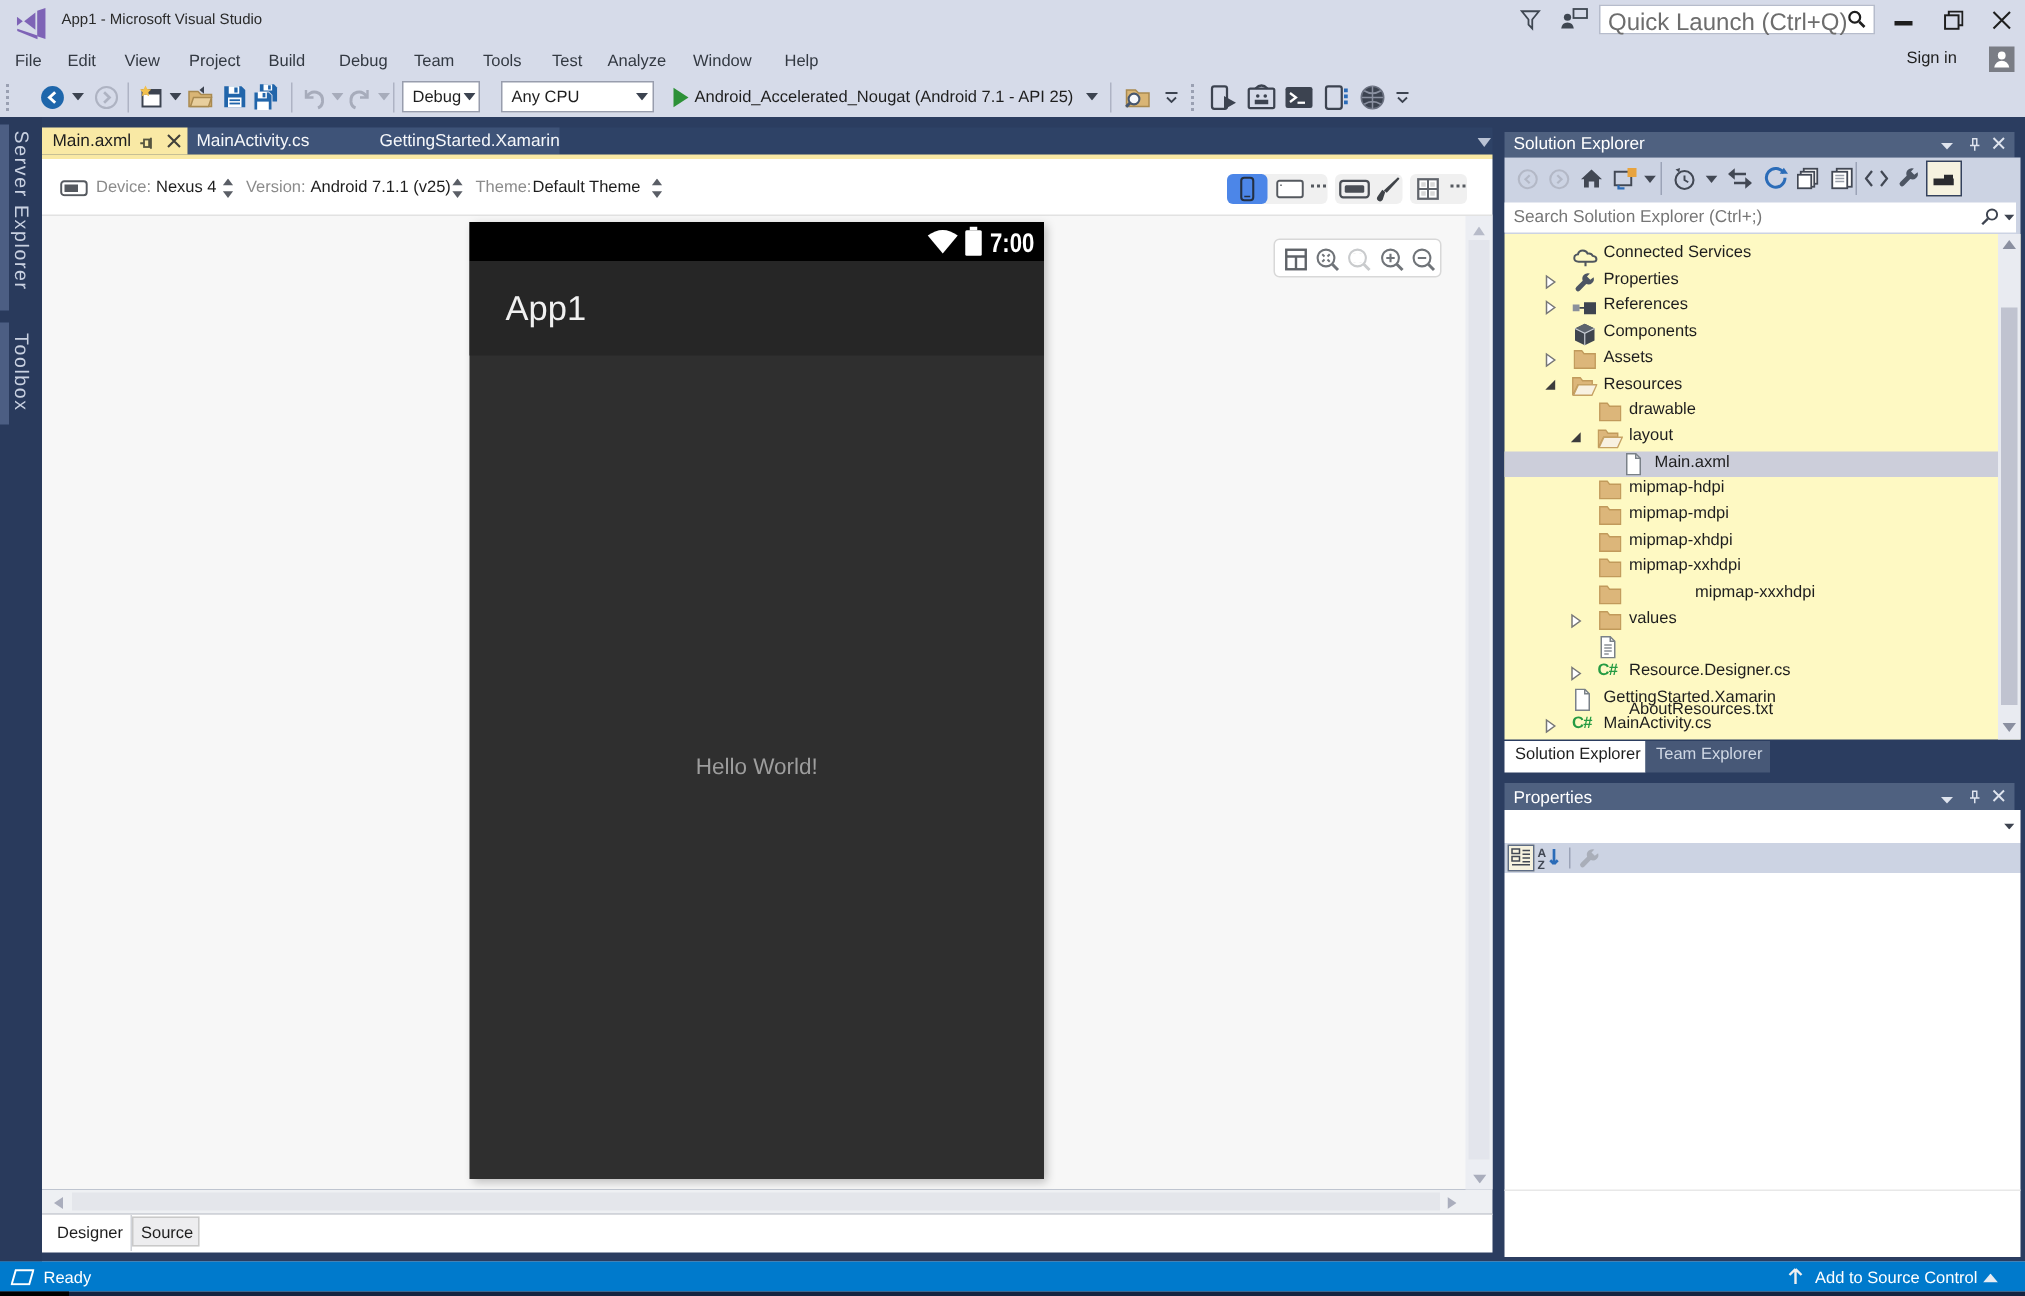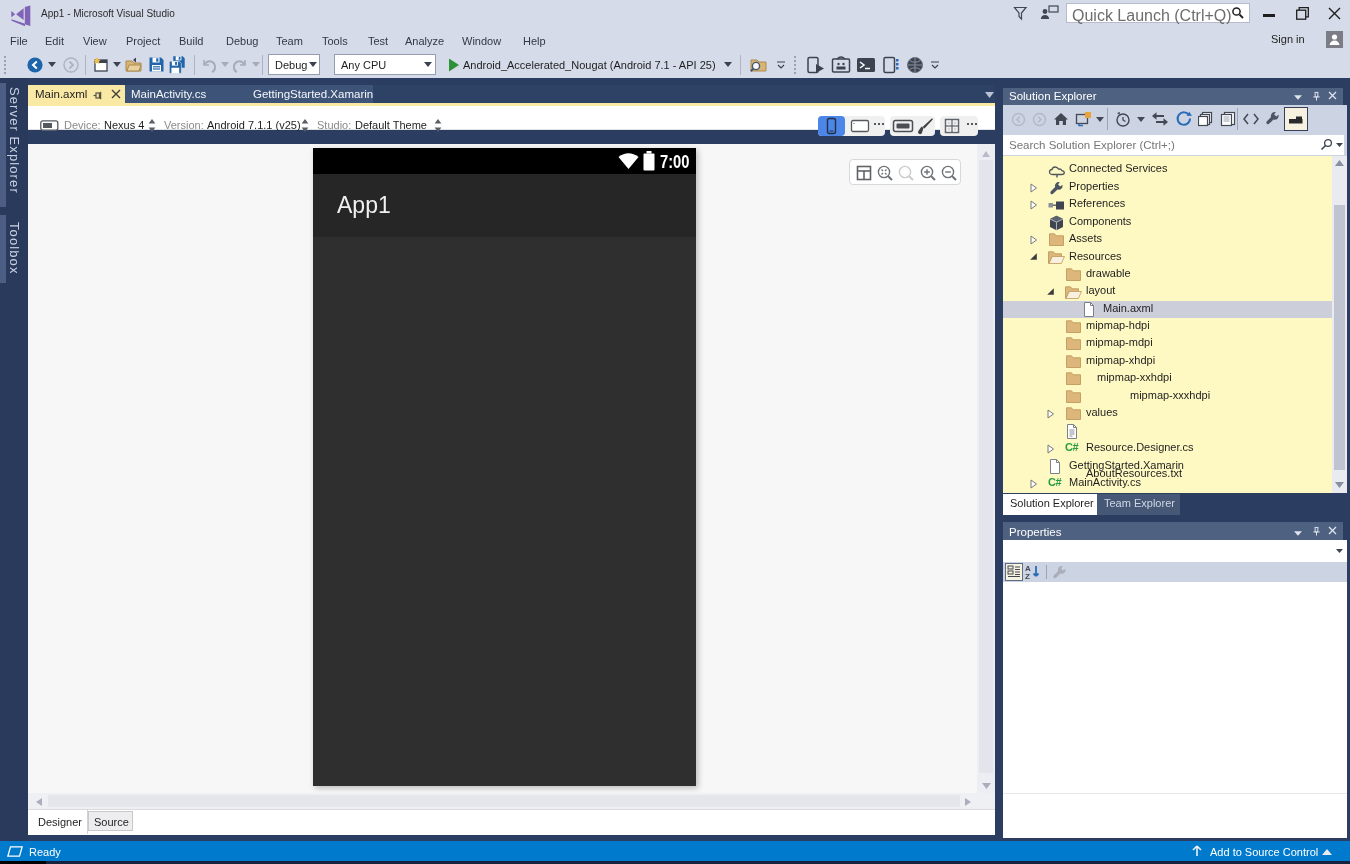--- a/index.html
+++ b/index.html
@@ -258,38 +258,38 @@
     <path d="M1 1 L9 9 M9 1 L1 9" stroke="#40403a" stroke-width="1.4"></path>
   </svg>
   <div class="ab" style="left:103px;top:3px;font-size:11.5px;color:#f5f7fa;">MainActivity.cs</div>
   <div class="ab" style="left:225px;top:3px;font-size:11.5px;color:#f5f7fa;">GettingStarted.Xamarin</div>
   <svg class="ab" style="left:957px;top:7px;" width="9" height="6" viewBox="0 0 9 6">
         <polygon points="0,0 9,0 4.5,6" fill="#b9c2d4"></polygon>
       </svg>
 
   <div class="ab" style="left:0;top:18px;width:967px;height:3px;background:#f9e9a5;"></div>
 
-  <div class="ab" style="left:0;top:21px;width:967px;height:24px;background:#ffffff;border-bottom:1px solid #e2e2e2;box-sizing:border-box;">
+  <div class="ab" style="left:0;top:21px;width:967px;height:38px;background:#ffffff;border-bottom:1px solid #e2e2e2;box-sizing:border-box;">
     <svg class="ab" style="left:12px;top:14px;" width="19" height="11" viewBox="0 0 19 11">
       <rect x="0.8" y="0.8" width="17" height="9.4" rx="2" fill="#fff" stroke="#55595f" stroke-width="1.3"></rect>
       <rect x="3" y="3" width="9" height="5" fill="#55595f"></rect>
     </svg>
     <div class="ab" style="left:36px;top:13px;color:#8b8b8b;">Device:</div>
     <div class="ab" style="left:76px;top:13px;">Nexus 4</div>
     <svg class="ab" style="left:120px;top:13px;" width="8" height="13" viewBox="0 0 8 13">
           <polygon points="4,0 7.4,4.5 0.6,4.5" fill="#5a5e66"></polygon>
           <polygon points="4,13 7.4,8.5 0.6,8.5" fill="#5a5e66"></polygon>
         </svg>
     <div class="ab" style="left:136px;top:13px;color:#8b8b8b;">Version:</div>
     <div class="ab" style="left:179px;top:13px;">Android 7.1.1 (v25)</div>
     <svg class="ab" style="left:273px;top:13px;" width="8" height="13" viewBox="0 0 8 13">
           <polygon points="4,0 7.4,4.5 0.6,4.5" fill="#5a5e66"></polygon>
           <polygon points="4,13 7.4,8.5 0.6,8.5" fill="#5a5e66"></polygon>
         </svg>
-    <div class="ab" style="left:289px;top:13px;color:#8b8b8b;">Studio:</div>
+    <div class="ab" style="left:289px;top:13px;color:#8b8b8b;">Theme:</div>
     <div class="ab" style="left:327px;top:13px;">Default Theme</div>
     <svg class="ab" style="left:406px;top:13px;" width="8" height="13" viewBox="0 0 8 13">
           <polygon points="4,0 7.4,4.5 0.6,4.5" fill="#5a5e66"></polygon>
           <polygon points="4,13 7.4,8.5 0.6,8.5" fill="#5a5e66"></polygon>
         </svg>
 
     <div class="ab" style="left:790px;top:10px;width:67px;height:20px;background:#f0f0f0;border-radius:4px;"></div>
     <div class="ab" style="left:790px;top:10px;width:27px;height:20px;background:#4c86e8;border-radius:4px;">
       <svg width="27" height="20" viewBox="0 0 27 20">
             <rect x="9.5" y="2.5" width="8" height="15" rx="2" fill="none" stroke="#243042" stroke-width="1.4"></rect>
@@ -330,20 +330,21 @@
     <div class="ab" style="left:0;top:26px;width:383px;height:63px;background:#262626;"></div>
     <div class="ab" style="left:24px;top:44px;font-size:23px;color:#f0f0f0;">App1</div>
     <svg class="ab" style="left:305px;top:5px;" width="21" height="17" viewBox="0 0 21 17">
           <path d="M10.5 16 L0.5 4 Q10.5 -3.5 20.5 4 Z" fill="#fff"></path>
         </svg>
     <svg class="ab" style="left:330px;top:3px;" width="12" height="20" viewBox="0 0 12 20">
           <rect x="3.5" y="0" width="5" height="2.5" fill="#fff"></rect>
           <rect x="0.5" y="2.5" width="11" height="17" rx="1" fill="#fff"></rect>
         </svg>
     <div class="ab" style="left:347px;top:4px;font-size:18px;font-weight:bold;color:#fff;transform:scaleX(0.82);transform-origin:0 0;">7:00</div>
+    <div class="ab" style="left:0;top:355px;width:383px;text-align:center;font-size:15px;color:#9d9d9d;">Hello World!</div>
   </div>
 
   <div class="ab" style="left:821px;top:74px;width:112px;height:26px;background:#fff;border:1px solid #d8d8d8;border-radius:4px;box-sizing:border-box;">
     <svg class="ab" style="left:6px;top:5px;" width="16" height="16" viewBox="0 0 16 16">
       <rect x="1.5" y="1.5" width="13" height="13" fill="none" stroke="#5f6368" stroke-width="1.6"></rect>
       <line x1="1.5" y1="6" x2="14.5" y2="6" stroke="#5f6368" stroke-width="1.6"></line>
       <line x1="8" y1="6" x2="8" y2="14.5" stroke="#5f6368" stroke-width="1.6"></line>
     </svg>
     <svg class="ab" style="left:27px;top:5px;" width="17" height="17" viewBox="0 0 17 17">
       <circle cx="7" cy="7" r="5.6" fill="none" stroke="#707479" stroke-width="1.4"></circle>
@@ -561,21 +562,21 @@
     <div class="ab" style="left:83px;top:180px;">mipmap-mdpi</div>
 
     <svg class="ab" style="left:63px;top:199px;" width="15" height="13" viewBox="0 0 15 13">
           <path d="M0.5 12.5 V0.8 H5.5 L7 2.8 H14.5 V12.5 Z" fill="#dcb67a" stroke="#c19a5b" stroke-width="0.9"></path>
         </svg>
     <div class="ab" style="left:83px;top:198px;">mipmap-xhdpi</div>
 
     <svg class="ab" style="left:63px;top:216px;" width="15" height="13" viewBox="0 0 15 13">
           <path d="M0.5 12.5 V0.8 H5.5 L7 2.8 H14.5 V12.5 Z" fill="#dcb67a" stroke="#c19a5b" stroke-width="0.9"></path>
         </svg>
-    <div class="ab" style="left:94px;top:215px;text-align:center;">mipmap-xxhdpi</div>
+    <div class="ab" style="left:83px;top:215px;text-align:center;">mipmap-xxhdpi</div>
 
     <svg class="ab" style="left:63px;top:234px;" width="15" height="13" viewBox="0 0 15 13">
           <path d="M0.5 12.5 V0.8 H5.5 L7 2.8 H14.5 V12.5 Z" fill="#dcb67a" stroke="#c19a5b" stroke-width="0.9"></path>
         </svg>
     <div class="ab" style="left:83px;top:233px;padding-left:44px;">mipmap-xxxhdpi</div>
 
     <svg class="ab" style="left:44px;top:253px;" width="8" height="10" viewBox="0 0 8 10">
           <polygon points="1,1 6.5,5 1,9" fill="#fff" stroke="#777" stroke-width="1"></polygon>
         </svg>
     <svg class="ab" style="left:63px;top:251px;" width="15" height="13" viewBox="0 0 15 13">

